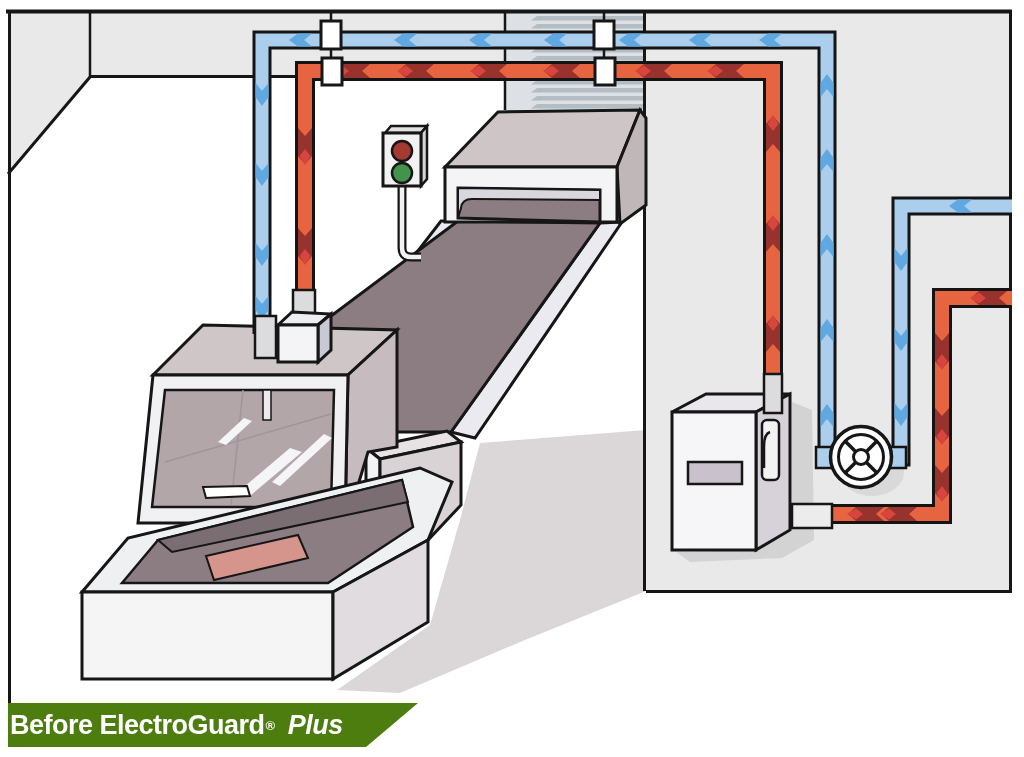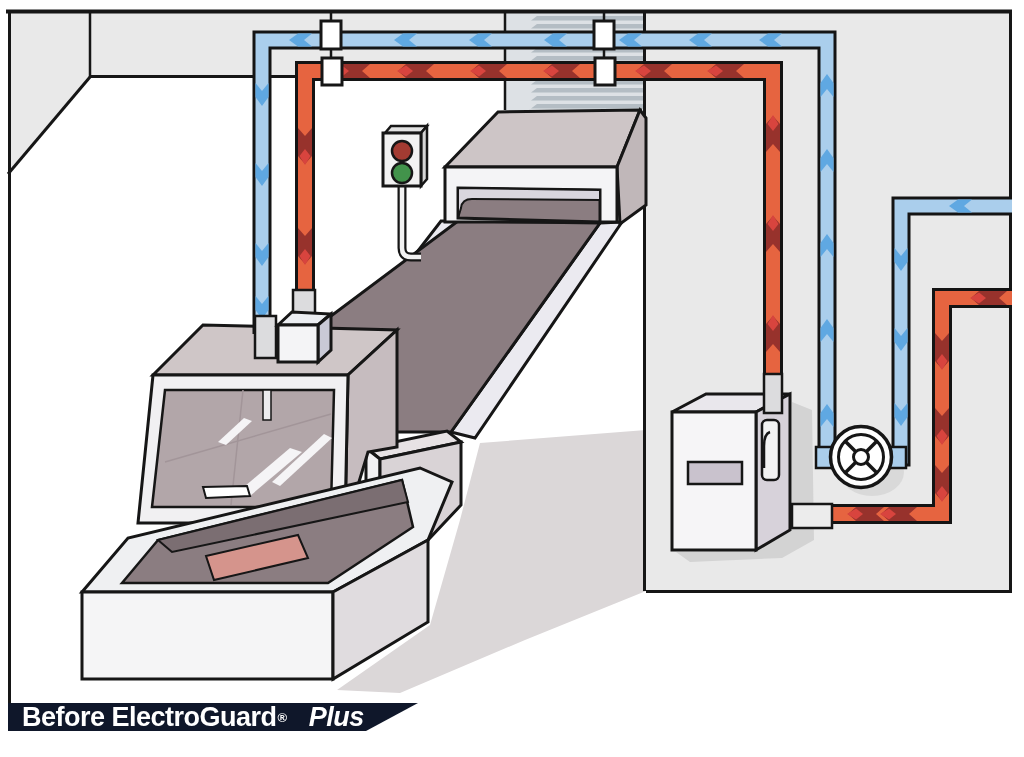--- a/index.html
+++ b/index.html
@@ -1,24 +1,24 @@
 <!DOCTYPE html>
 <html><head>
 <meta charset="utf-8">
 <style>
   html,body{margin:0;padding:0;background:#ffffff;}
   .stage{position:relative;width:1024px;height:757px;background:#ffffff;overflow:hidden;
          font-family:"Liberation Sans", sans-serif;}
   .stage svg{position:absolute;left:0;top:0;}
-  .banner{position:absolute;left:8px;top:703px;width:410px;height:28px;background:#0f172a;
+  .banner{position:absolute;left:8px;top:703px;width:410px;height:44px;background:#4d7c0f;
           clip-path:polygon(0 0,100% 0,calc(100% - 52px) 100%,0 100%);
-          color:#fff;display:flex;align-items:center;padding-left:14px;box-sizing:border-box;
+          color:#fff;display:flex;align-items:center;padding-left:2px;box-sizing:border-box;
           font-weight:bold;font-size:27px;letter-spacing:-0.5px;white-space:nowrap;}
   .banner sup{font-size:13px;line-height:1;vertical-align:super;margin-left:1px;}
-  .banner .it{font-style:italic;margin-left:22px;}
+  .banner .it{font-style:italic;margin-left:13px;}
 </style>
 </head>
 <body>
 
 <div class="stage">
 <svg width="1024" height="757" viewBox="0 0 1024 757">
   <defs>
     <g id="ab">
           <polygon points="12,-6.5 -2,-6.5 -11,0 -2,6.5 12,6.5 4,0" fill="#5fa8e2"></polygon>
         </g>

